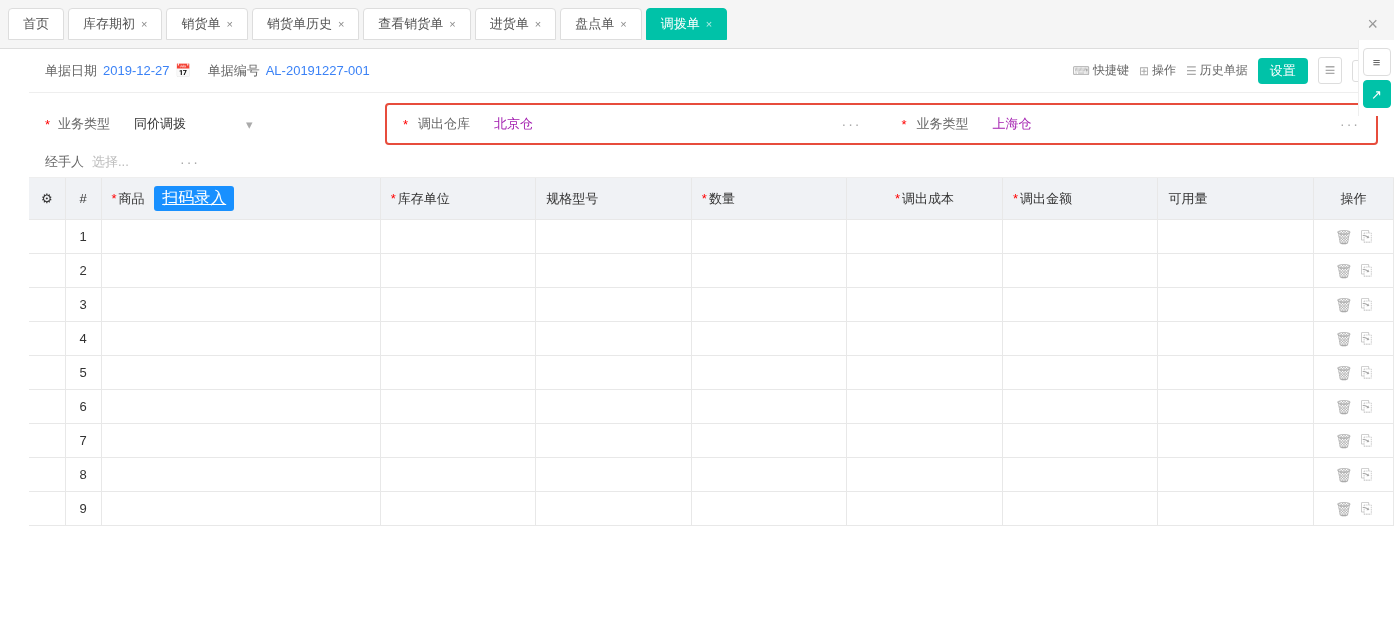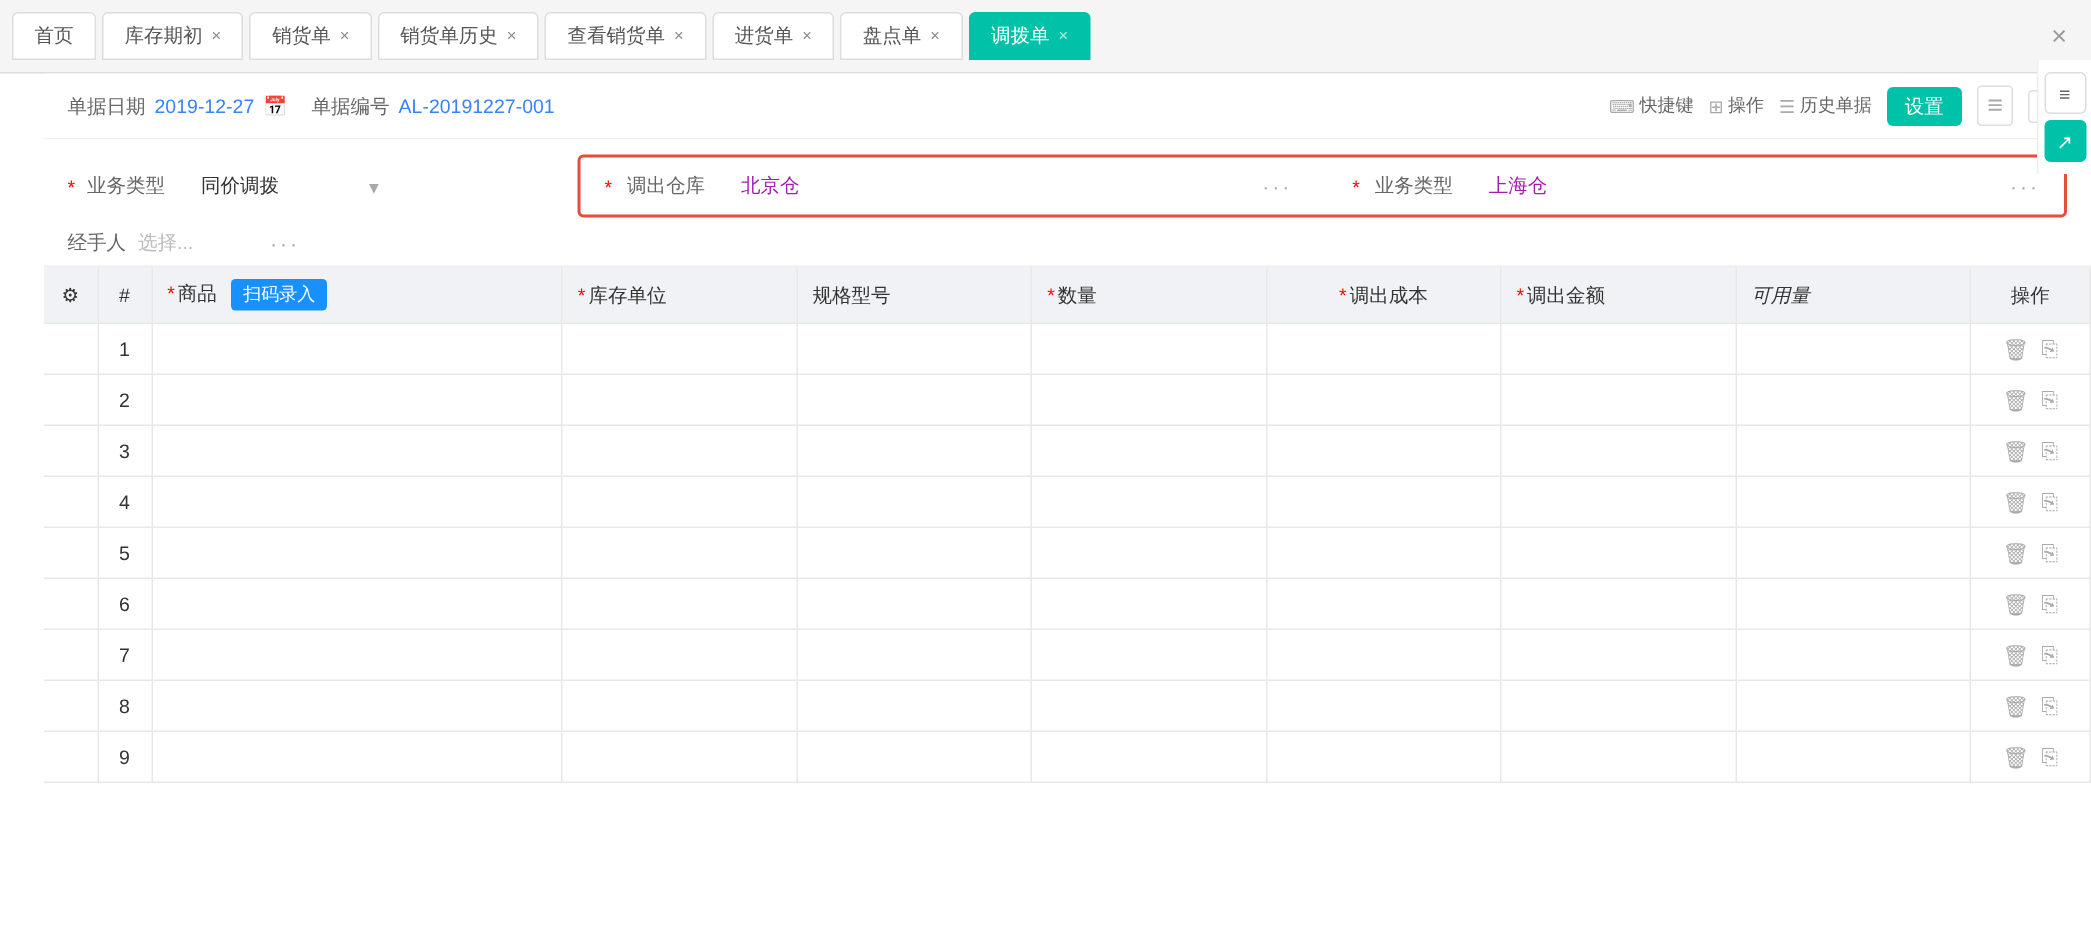--- a/index.html
+++ b/index.html
@@ -58,21 +58,21 @@
       padding: 6px 10px; border-bottom: 1px solid #e8e8e8;
       border-right: 1px solid #e8e8e8; color: #333; height: 32px;
     }
     .th-gear { width: 36px; text-align: center; }
     .th-num { width: 36px; text-align: center; }
     .th-actions { width: 80px; text-align: center; }
     .td-center { text-align: center; }
     .required-col { color: #f00; margin-right: 2px; }
     .scan-btn {
       background: #1890ff; color: #fff; border: none; border-radius: 3px;
-      padding: 2px 8px; cursor: pointer; font-size: 12px; margin-left: 6px;
+      padding: 2px 8px; cursor: pointer; font-size: 16px; margin-left: 6px; text-decoration: underline;
     }
     .subtotal-row { background: #faf8f0; }
     .subtotal-row td { font-weight: 500; color: #666; }
     .icon-btn { background: none; border: none; cursor: pointer; color: #aaa; font-size: 14px; padding: 2px; }
     .row-actions { display: flex; align-items: center; gap: 4px; justify-content: center; }
 
     
     .right-sidebar {
       position: fixed; right: 0; top: 40px; width: 36px;
       display: flex; flex-direction: column; align-items: center;
@@ -214,21 +214,21 @@
             <th class="th-num td-center">#</th>
             <th style="min-width:140px;">
               <span class="required-col">*</span>商品
               <button class="scan-btn">扫码录入</button>
             </th>
             <th style="min-width:80px;"><span class="required-col">*</span>库存单位</th>
             <th style="min-width:80px;">规格型号</th>
             <th style="min-width:80px;"><span class="required-col">*</span>数量</th>
             <th style="min-width:80px;text-align:center;"><span class="required-col">*</span>调出成本</th>
             <th style="min-width:80px;"><span class="required-col">*</span>调出金额</th>
-            <th style="min-width:80px;font-style:italic;">可用量</th>
+            <th style="min-width:80px;">可用量</th>
             <th class="th-actions td-center">操作</th>
           </tr>
         </thead>
         <tbody id="table-body">
 
         <tr>
       <td class="td-center"></td>
       <td class="td-center">1</td>
       <td style="cursor:pointer;"></td>
       <td style="cursor:pointer;"></td>

